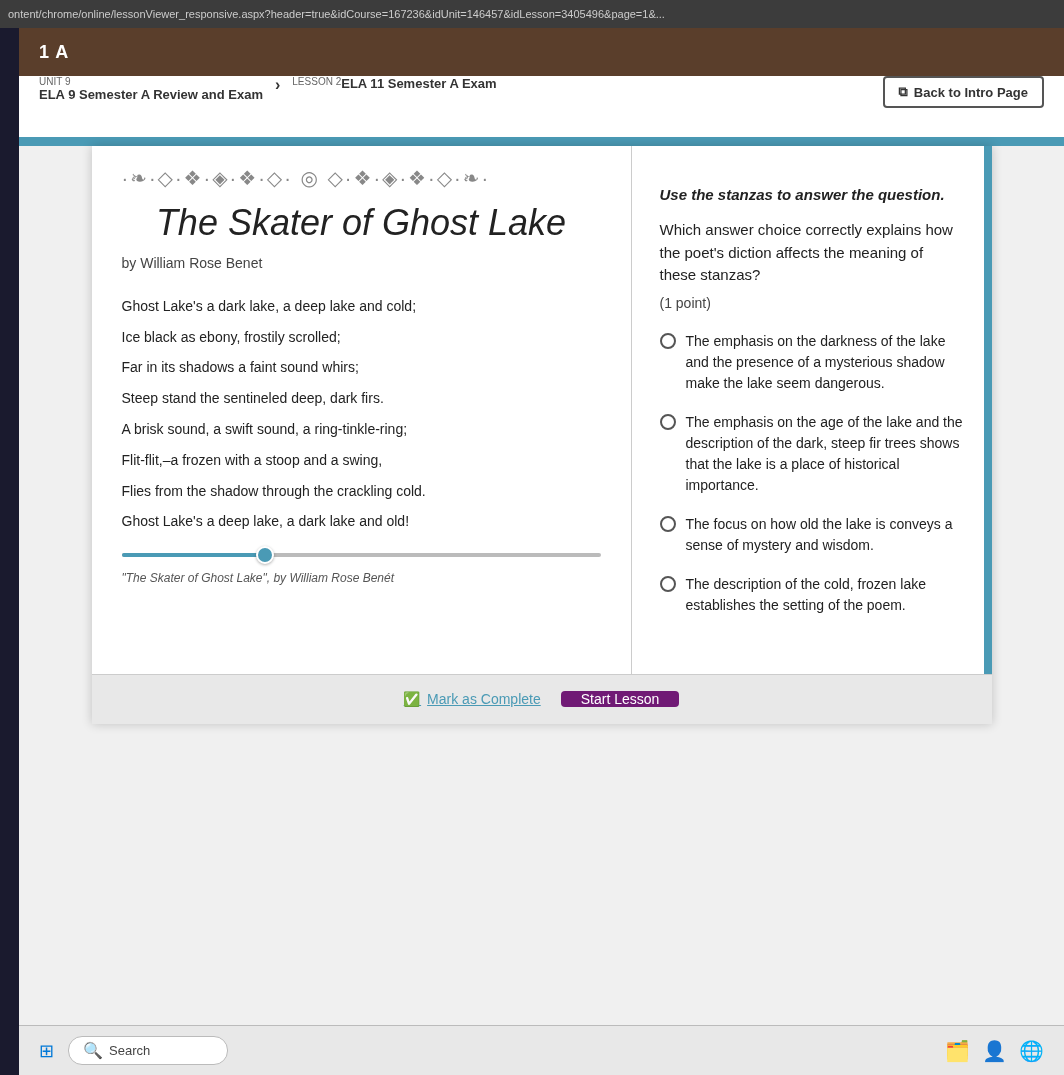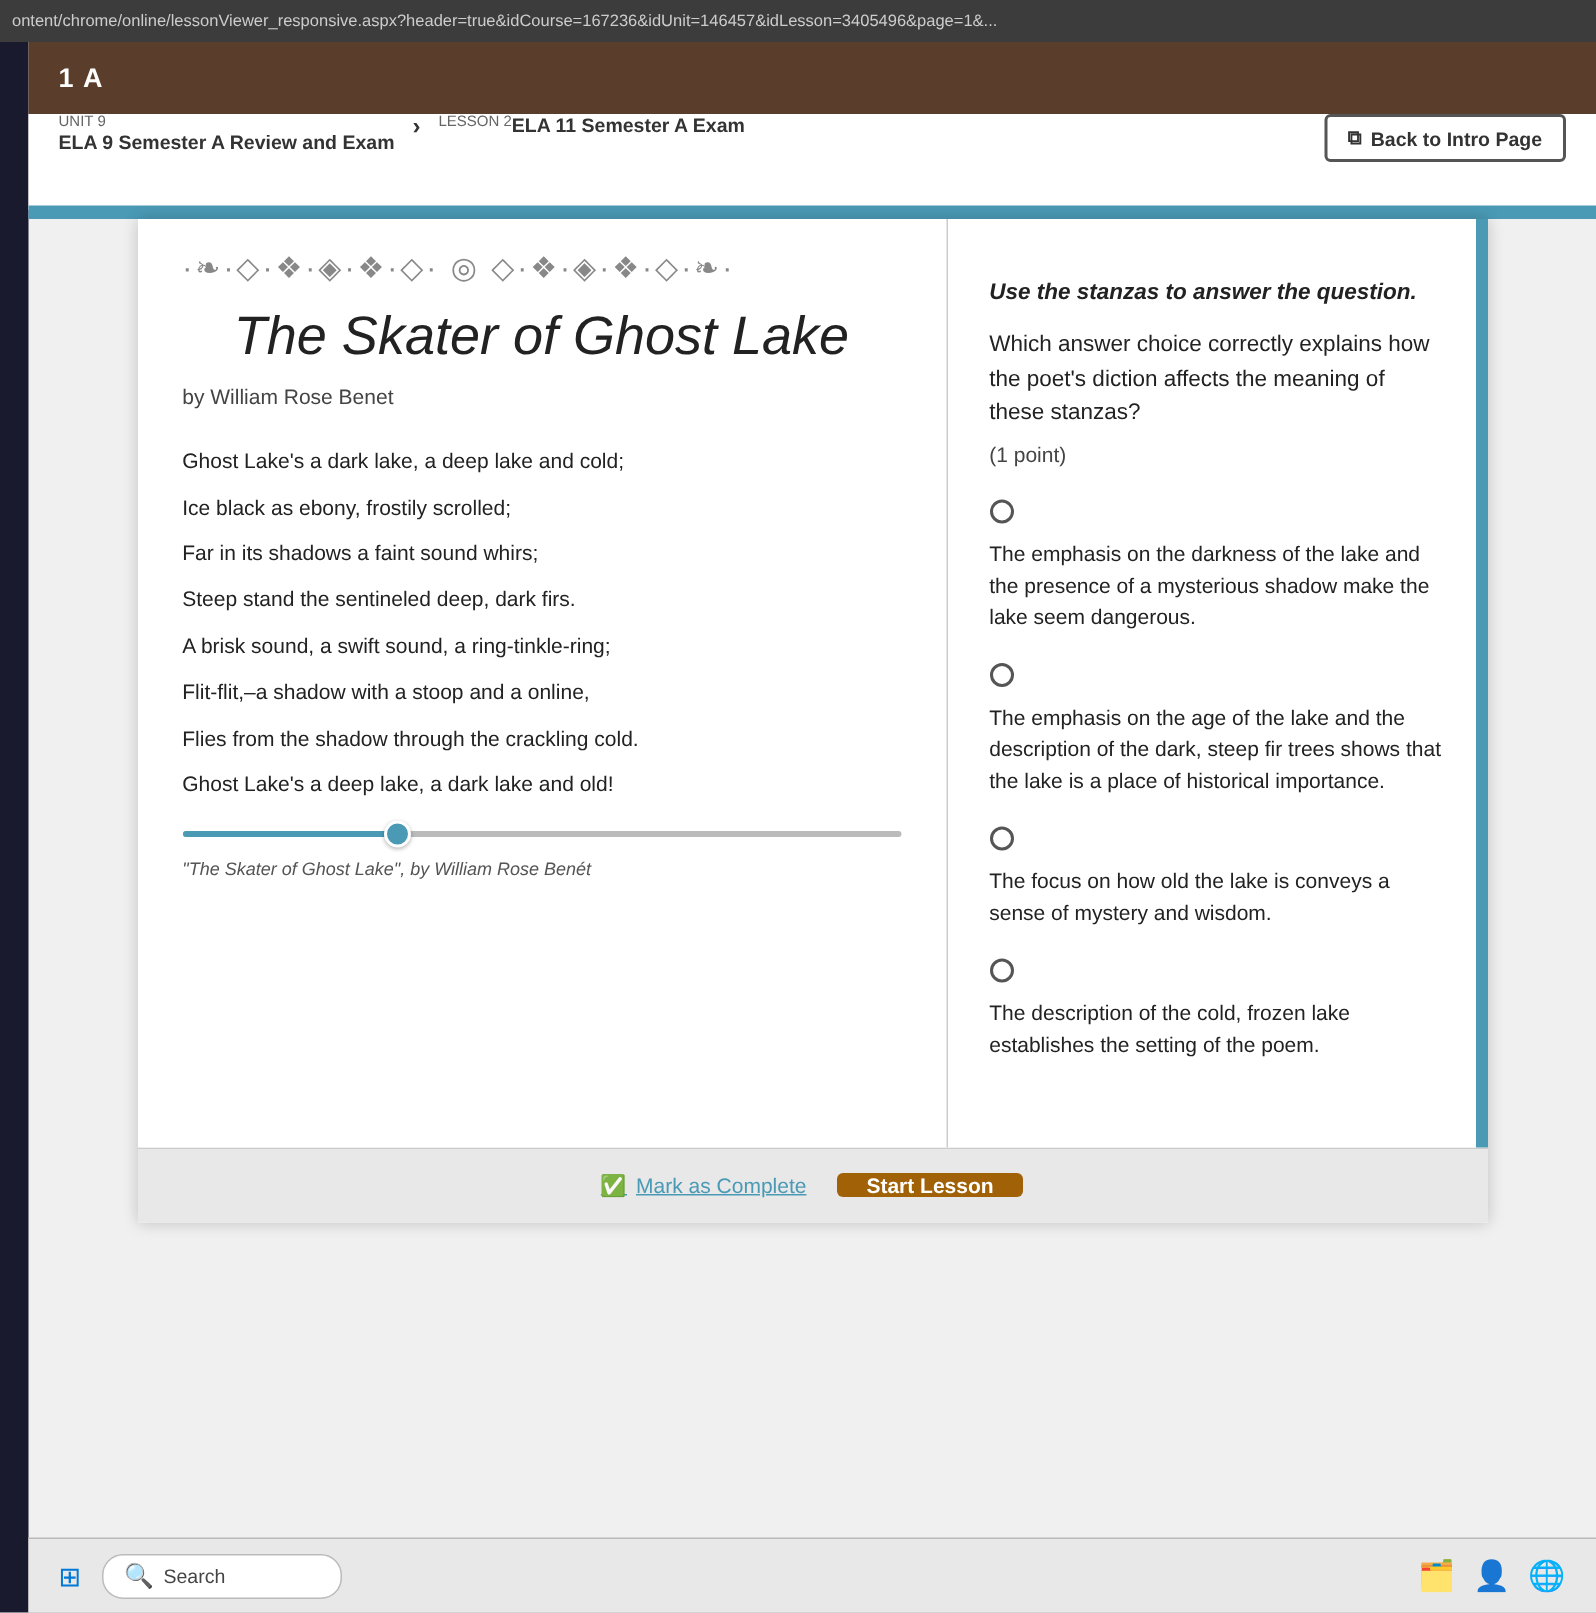--- a/index.html
+++ b/index.html
@@ -226,21 +226,20 @@
       color: #444;
       margin-bottom: 20px;
     }
 
     .answer-choice {
       display: flex;
       align-items: flex-start;
       gap: 10px;
       margin-bottom: 18px;
       cursor: pointer;
-      flex-direction: column;
     }
 
     .radio-btn {
       width: 16px;
       height: 16px;
       border-radius: 50%;
       border: 2px solid #555;
       flex-shrink: 0;
       margin-top: 2px;
       background: #fff;
@@ -282,27 +281,27 @@
       gap: 6px;
       font-size: 14px;
       color: #4a9ab5;
       text-decoration: underline;
       background: none;
       border: none;
       cursor: pointer;
     }
 
     .start-lesson-btn {
-      background: #a16207;
+      background: #701a75;
       color: #fff;
       border: none;
       border-radius: 4px;
       padding: 0 20px;
       font-size: 14px;
-      font-weight: bold;
+      font-weight: normal;
       cursor: pointer;
     }
 
     
     .taskbar {
       position: absolute;
       bottom: 0;
       left: 0;
       right: 0;
       height: 50px;
@@ -403,21 +402,21 @@
       <div class="poem-panel">
         <div class="poem-decoration">·❧·◇·❖·◈·❖·◇·  ◎  ◇·❖·◈·❖·◇·❧·</div>
         <div class="poem-title">The Skater of Ghost Lake</div>
         <div class="poem-author">by William Rose Benet</div>
         <div class="poem-lines">
           <span class="poem-line">Ghost Lake's a dark lake, a deep lake and cold;</span>
           <span class="poem-line">Ice black as ebony, frostily scrolled;</span>
           <span class="poem-line">Far in its shadows a faint sound whirs;</span>
           <span class="poem-line">Steep stand the sentineled deep, dark firs.</span>
           <span class="poem-line">A brisk sound, a swift sound, a ring-tinkle-ring;</span>
-          <span class="poem-line">Flit-flit,–a shadow with a stoop and a online,</span>
+          <span class="poem-line">Flit-flit,–a frozen with a stoop and a swing,</span>
           <span class="poem-line">Flies from the shadow through the crackling cold.</span>
           <span class="poem-line">Ghost Lake's a deep lake, a dark lake and old!</span>
         </div>
 
         <div class="audio-control">
           <div class="audio-slider-track">
             <div class="audio-slider-fill"></div>
             <div class="audio-slider-thumb"></div>
           </div>
         </div>

